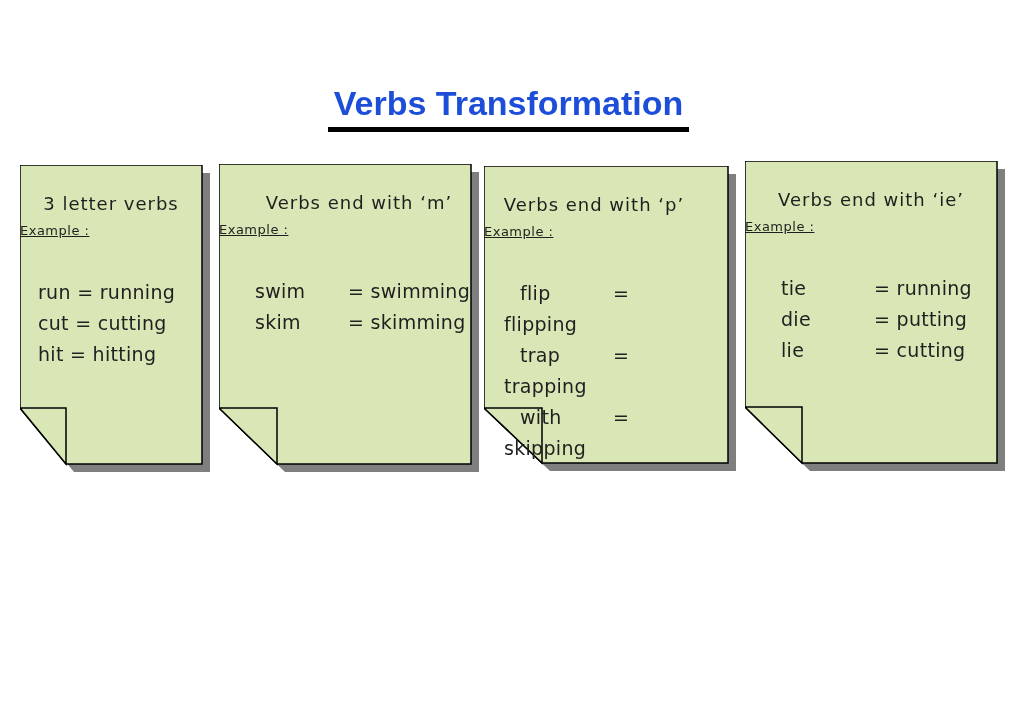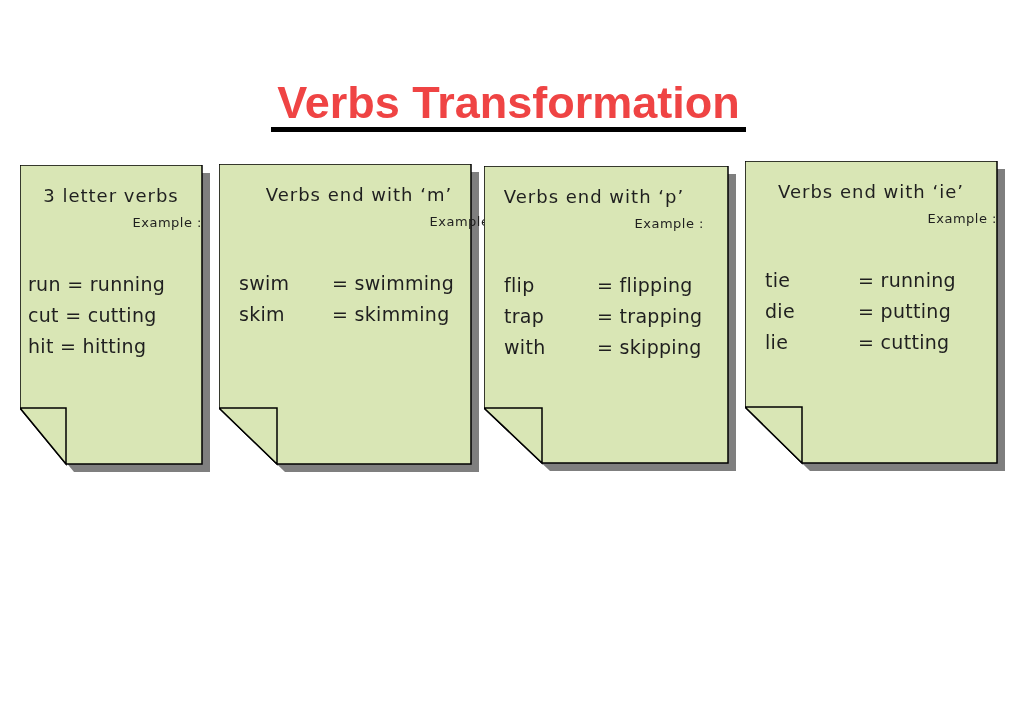--- a/index.html
+++ b/index.html
@@ -16,62 +16,63 @@
   .title-wrap {
     position: absolute;
     top: 80px; left: 0;
     width: 100%;
     text-align: center;
   }
   .title-text {
     display: inline-block;
     font-family: "Liberation Sans", sans-serif;
     font-weight: bold;
-    font-size: 45px;
+    font-size: 34px;
     line-height: 46px;
     letter-spacing: 0px;
-    color: #ef4444;
+    color: #1d4ed8;
     border-bottom: 5px solid #000000;
     padding: 0 6px 1px 6px;
   }
 
   
   .card { position: absolute; }
   .card-shape { position: absolute; left: 0; top: 0; display: block; }
   .card-shape .outlined { stroke: #000000; stroke-width: 1.5; stroke-linejoin: miter; }
 
   .card-content {
     position: absolute;
-    left: 0; top: 4px;
+    left: 0; top: 12px;
     height: 100%;
   }
   .card-title {
     margin-top: 15px;
     text-align: center;
     font-size: 18px;
     line-height: 24px;
     letter-spacing: 1px;
     white-space: nowrap;
   }
   .card-example {
     margin-top: 6px;
-    text-align: right;
+    text-align: left;
     font-size: 13px;
     line-height: 18px;
     letter-spacing: 0.5px;
+    text-decoration: underline;
   }
   .card-body {
     margin-top: 37px;
     font-size: 19px;
     line-height: 31px;
     letter-spacing: 0.3px;
   }
-  .pad18 { padding-left: 8px; }
+  .pad18 { padding-left: 18px; }
   .pad20 { padding-left: 20px; }
-  .verb { display: inline-block; width: 93px; }
+  .verb { display: inline-block; width: 93px; margin-left: 16px; }
 </style>
 </head>
 <body>
 
 <div class="title-wrap">
   <span class="title-text">Verbs Transformation</span>
 </div>
 
 <div class="card" style="left:20px; top:165px; width:191px; height:308px">
   <svg class="card-shape" width="191" height="308" viewBox="0 0 191 308">

